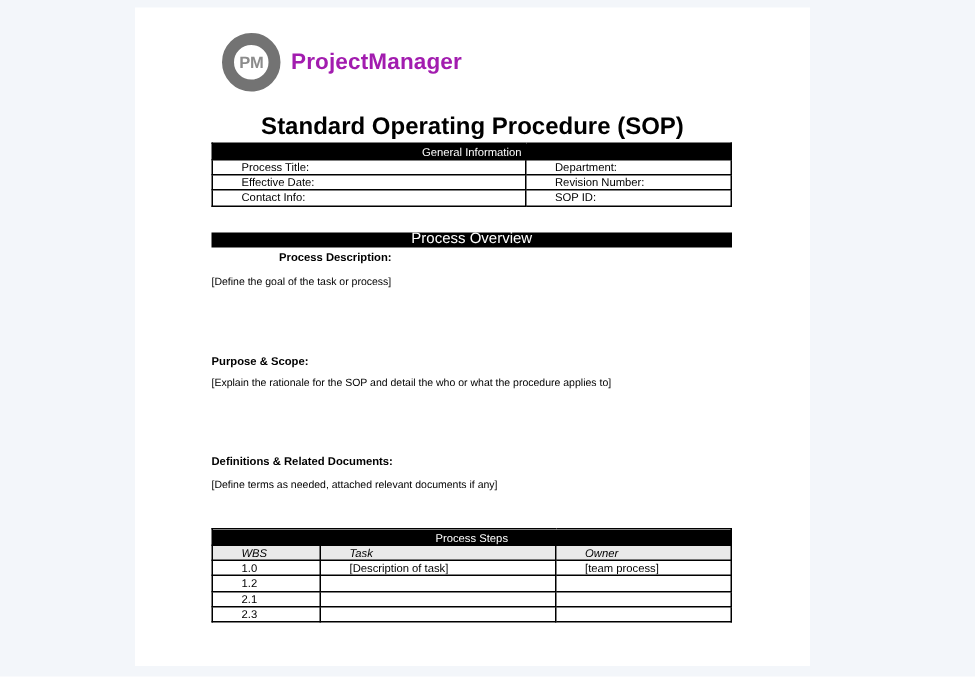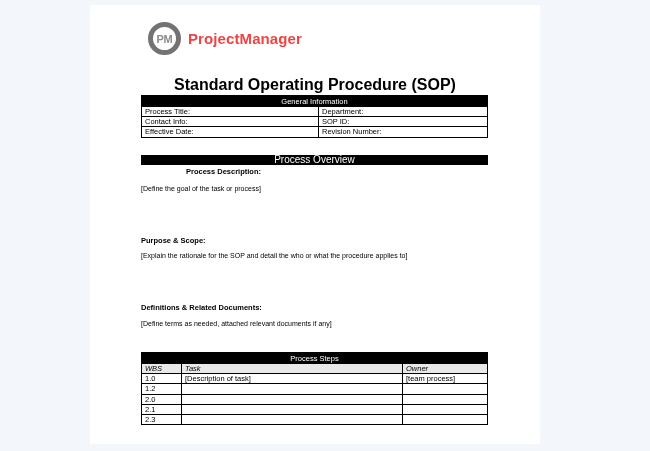--- a/index.html
+++ b/index.html
@@ -26,36 +26,36 @@
     .logo {
       position: absolute;
       left: 58px;
       top: 17px;
       display: flex;
       align-items: center;
     }
     .logo-mark {
       width: 23px;
       height: 23px;
-      border: 5px solid #737373;
+      border: 8px solid #737373;
       border-radius: 50%;
       display: flex;
       align-items: center;
       justify-content: center;
       font-size: 11px;
       font-weight: bold;
       color: #8c8c8c;
       letter-spacing: -0.3px;
       box-sizing: content-box;
     }
     .logo-text {
       margin-left: 7px;
       font-size: 15px;
       font-weight: bold;
-      color: #ef4444;
+      color: #a21caf;
       letter-spacing: 0.1px;
     }
     .doc-title {
       position: absolute;
       left: 0;
       right: 0;
       top: 71px;
       text-align: center;
       font-size: 16px;
       font-weight: bold;
@@ -64,21 +64,21 @@
       border-collapse: collapse;
       font-size: 7.5px;
     }
     .tbl {
       position: absolute;
       left: 51px;
       width: 347px;
     }
     .tbl td, .tbl th {
       border: 0.8px solid #000;
-      padding: 0 3px;
+      padding: 0 19px;
       height: 9.2px;
       line-height: 9px;
       text-align: left;
       font-weight: normal;
       white-space: nowrap;
       overflow: hidden;
     }
     .band {
       background: #000;
       color: #fff;
@@ -133,26 +133,26 @@
   <table class="tbl gen-info">
     <tbody>
         <tr>
       <td class="band" colspan="2">General Information</td>
     </tr>
     <tr>
       <td class="col-left">Process Title:</td>
       <td>Department:</td>
     </tr>
     <tr>
+      <td class="col-left">Effective Date:</td>
+      <td>Revision Number:</td>
+    </tr>
+    <tr>
       <td class="col-left">Contact Info:</td>
       <td>SOP ID:</td>
-    </tr>
-    <tr>
-      <td class="col-left">Effective Date:</td>
-      <td>Revision Number:</td>
     </tr>
   </tbody>
     </table>
 
   <div class="section-band">Process Overview</div>
 
   <div class="sec-heading" style="top:162px;margin-left:45px;">Process Description:</div>
   <div class="sec-body" style="top:180px;">[Define the goal of the task or process]</div>
 
   <div class="sec-heading" style="top:231px;">Purpose &amp; Scope:</div>
@@ -175,25 +175,20 @@
       <td>1.0</td>
       <td>[Description of task]</td>
       <td>[team process]</td>
     </tr>
     <tr>
       <td>1.2</td>
       <td></td>
       <td></td>
     </tr>
     <tr>
-      <td>2.0</td>
-      <td></td>
-      <td></td>
-    </tr>
-    <tr>
       <td>2.1</td>
       <td></td>
       <td></td>
     </tr>
     <tr>
       <td>2.3</td>
       <td></td>
       <td></td>
     </tr>
   </tbody>

